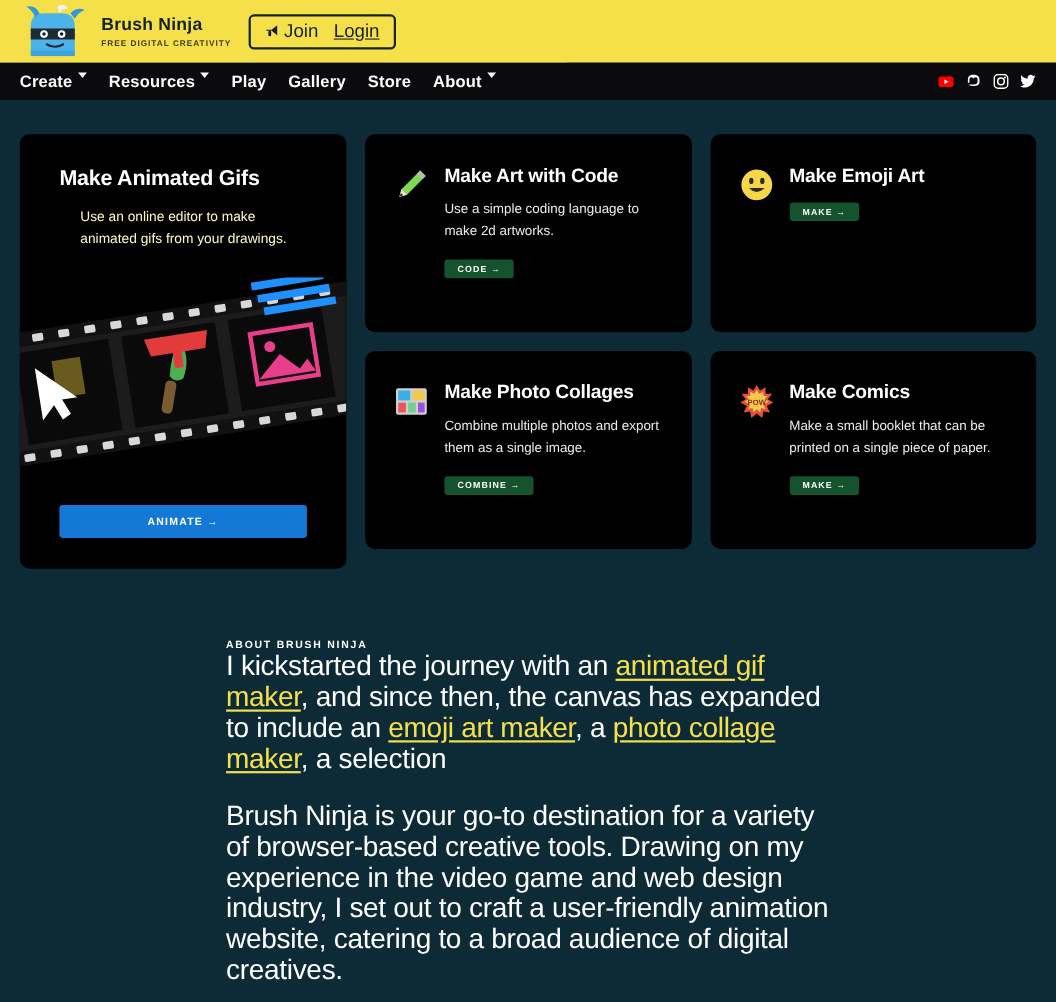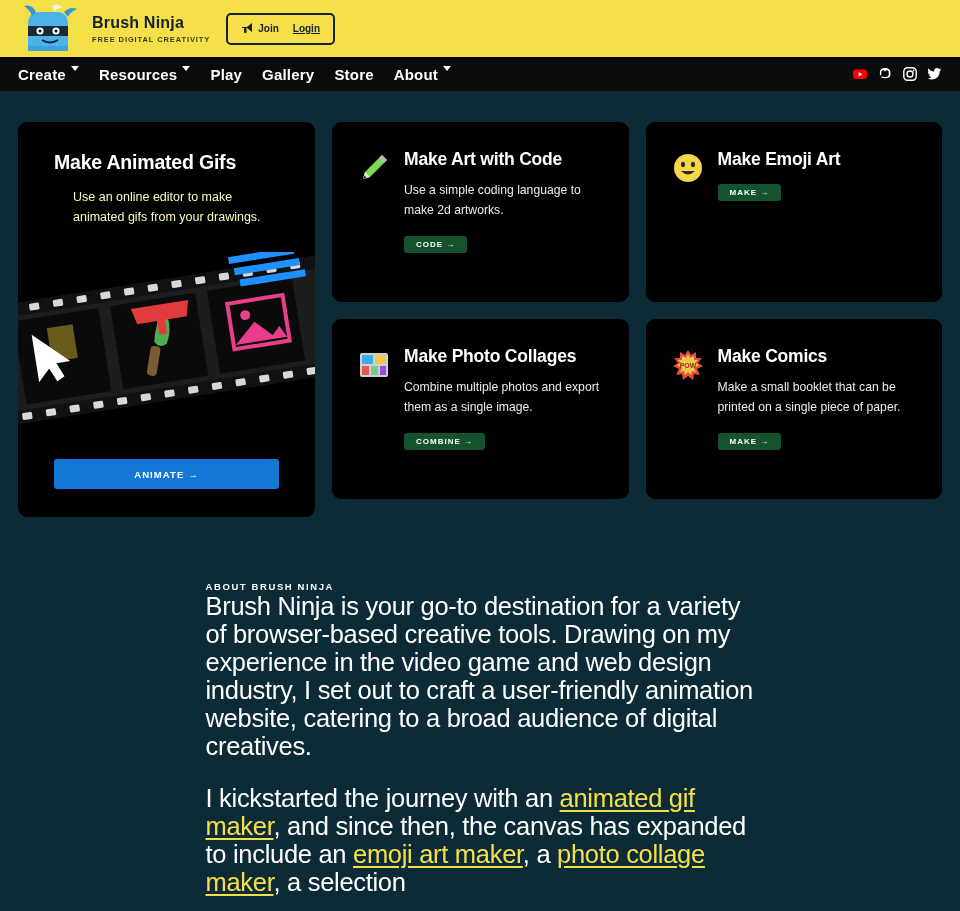--- a/index.html
+++ b/index.html
@@ -41,21 +41,21 @@
     border: 2px solid #15222b;
     border-radius: 5px;
     height: 32px;
     display: flex;
     align-items: center;
     padding: 0 13px;
     gap: 14px;
     background: #f5e04a;
   }
   .join-link, .login-link {
-    font-size: 10px; font-weight: bold; color: #15222b; text-decoration: none;
+    font-size: 17px; font-weight: normal; color: #15222b; text-decoration: none;
     display: flex; align-items: center; gap: 4px;
   }
   .login-link { text-decoration: underline; }
 
   
   .nav {
     height: 34px;
     background: #0b0b0d;
     display: flex;
     align-items: center;
@@ -410,18 +410,18 @@
           </div>
         </div>
       </div>
     </div>
   </div>
 </div>
 
 <div class="about">
   <div class="about-inner">
     <div class="about-kicker">ABOUT BRUSH NINJA</div>
-    <p class="about-p">Brush Ninja is your go-to destination for a variety of browser-based creative tools. Drawing on my experience in the video game and web design industry, I set out to craft a user-friendly animation website, catering to a broad audience of digital creatives.</p>
     <p class="about-p">
       <span>I kickstarted the journey with an </span><a class="lnk-y" href="#">animated gif maker</a><span>, and since then, the canvas has expanded to include an </span><a class="lnk-y" href="#">emoji art maker</a><span>, a </span><a class="lnk-y" href="#">photo collage maker</a><span>, a selection</span>
     </p>
+    <p class="about-p">Brush Ninja is your go-to destination for a variety of browser-based creative tools. Drawing on my experience in the video game and web design industry, I set out to craft a user-friendly animation website, catering to a broad audience of digital creatives.</p>
   </div>
 </div>
 
 </body></html>

